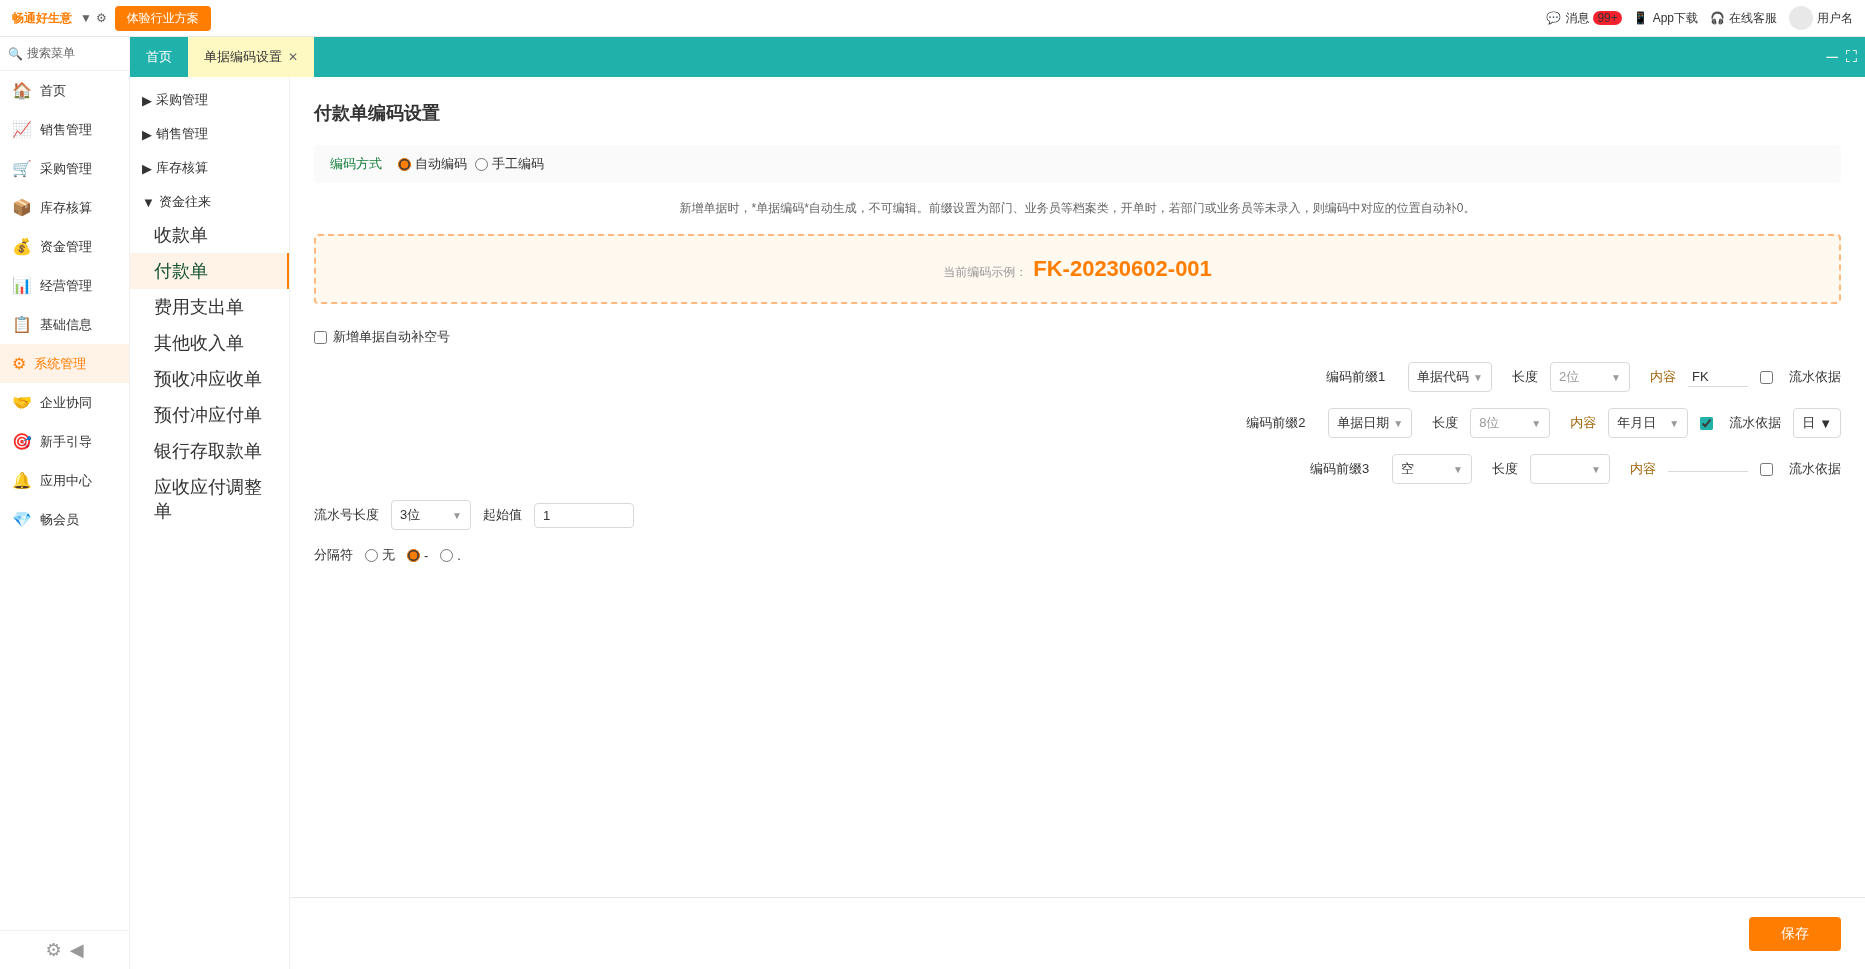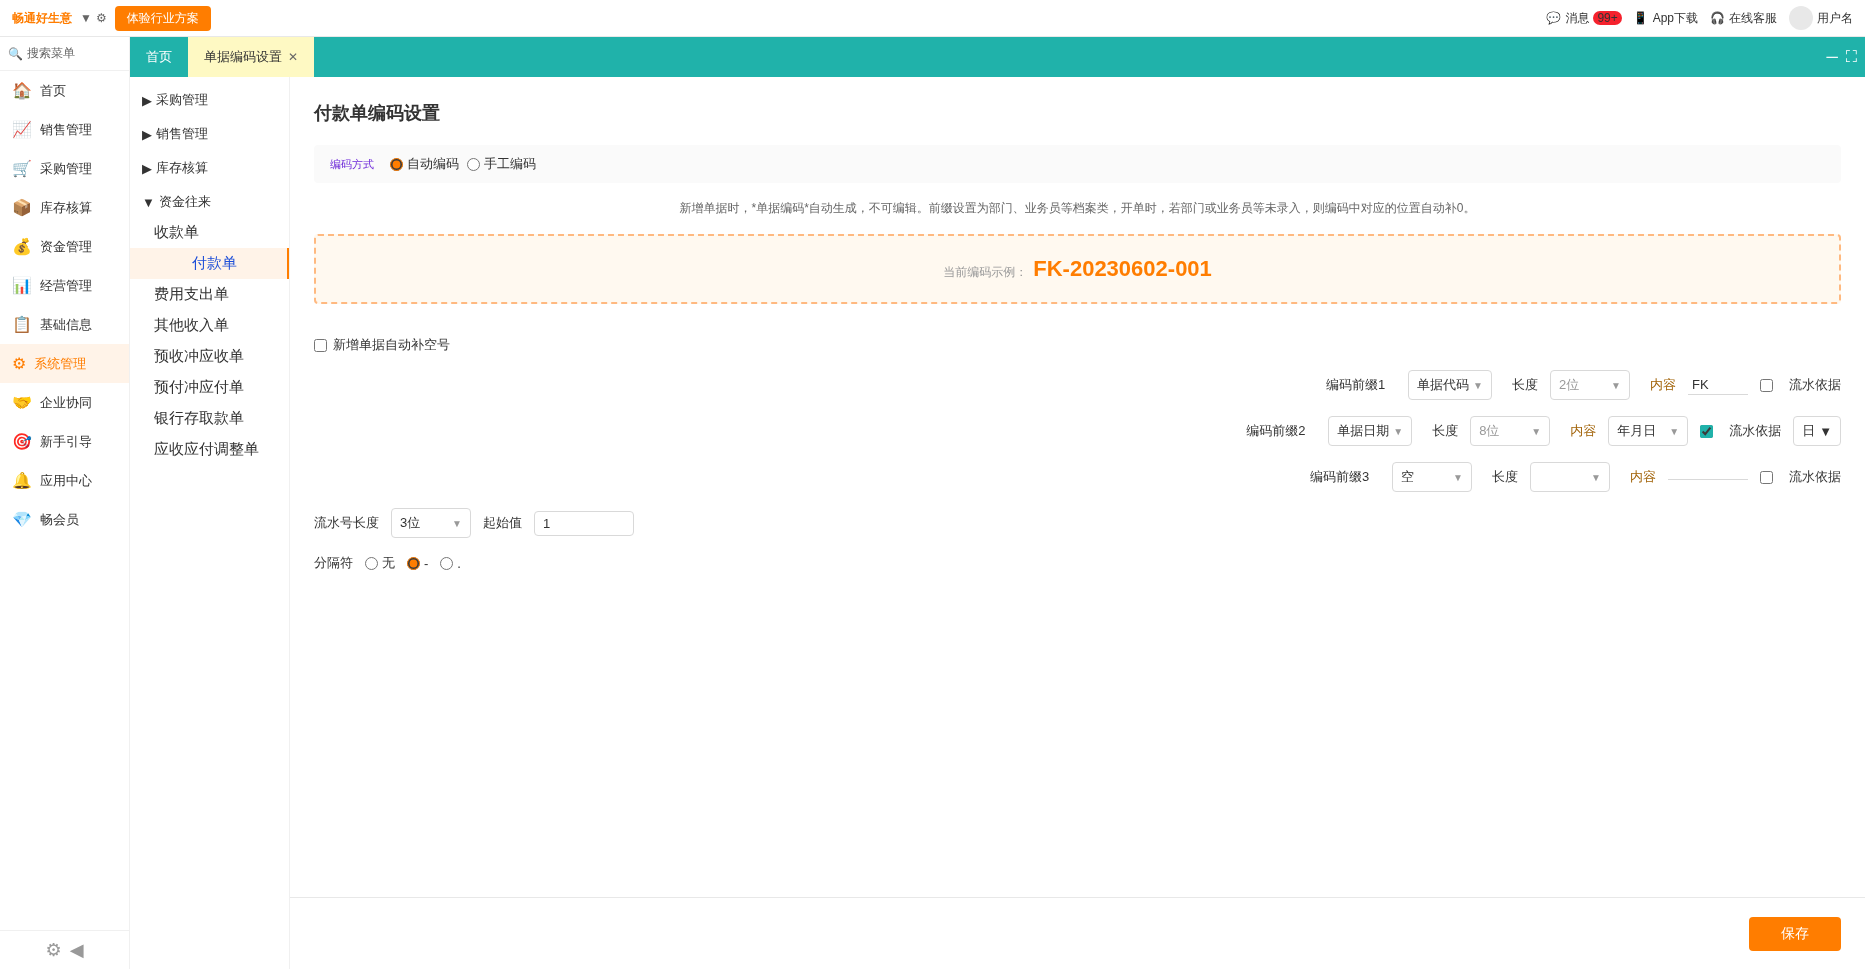--- a/index.html
+++ b/index.html
@@ -126,25 +126,25 @@
       display: flex;
       align-items: center;
       padding: 6px 12px;
       font-size: 13px;
       color: #333;
       cursor: pointer;
       gap: 4px;
     }
     .sec-sidebar-item {
       padding: 6px 12px 6px 24px;
-      font-size: 15px;
-      color: #333;
-      cursor: pointer;
-    }
-    .sec-sidebar-item.active { color: #1d4ed8; background: #fff3e8; border-right: 2px solid #ff7d00; text-align: center; }
+      font-size: 18px;
+      color: #333;
+      cursor: pointer;
+    }
+    .sec-sidebar-item.active { color: #14532d; background: #fff3e8; border-right: 2px solid #ff7d00; }
 
     
     .main-content {
       flex: 1;
       display: flex;
       flex-direction: column;
       overflow: hidden;
       background: #f5f5f5;
     }
     .page-container {
@@ -167,35 +167,35 @@
     .encode-method {
       display: flex;
       align-items: center;
       gap: 8px;
       margin-bottom: 16px;
       padding: 10px 16px;
       background: #fafafa;
       border-radius: 4px;
     }
     .encode-method label { font-size: 13px; color: #333; display: flex; align-items: center; gap: 4px; cursor: pointer; }
-    .encode-method .label-title { font-size: 11px; color: #6d28d9; margin-right: 8px; }
+    .encode-method .label-title { font-size: 13px; color: #15803d; margin-right: 8px; }
     input[type="radio"] { accent-color: #ff7d00; cursor: pointer; }
     input[type="checkbox"] { accent-color: #20b2aa; cursor: pointer; }
 
     
     .info-text { font-size: 12px; color: #666; margin-bottom: 16px; line-height: 1.6; text-align: center; }
 
     
     .preview-box {
       border: 2px dashed #ffb980;
       background: #fff9f0;
       border-radius: 4px;
       padding: 20px 32px;
       display: inline-block;
-      margin-bottom: 32px;
+      margin-bottom: 24px;
       text-align: center;
     }
     .preview-box .preview-code { font-size: 22px; font-weight: bold; color: #ff7d00; }
     .preview-box .preview-desc { font-size: 12px; color: #999; margin-top: 4px; }
 
     
     .config-row {
       display: flex;
       align-items: center;
       gap: 12px;

